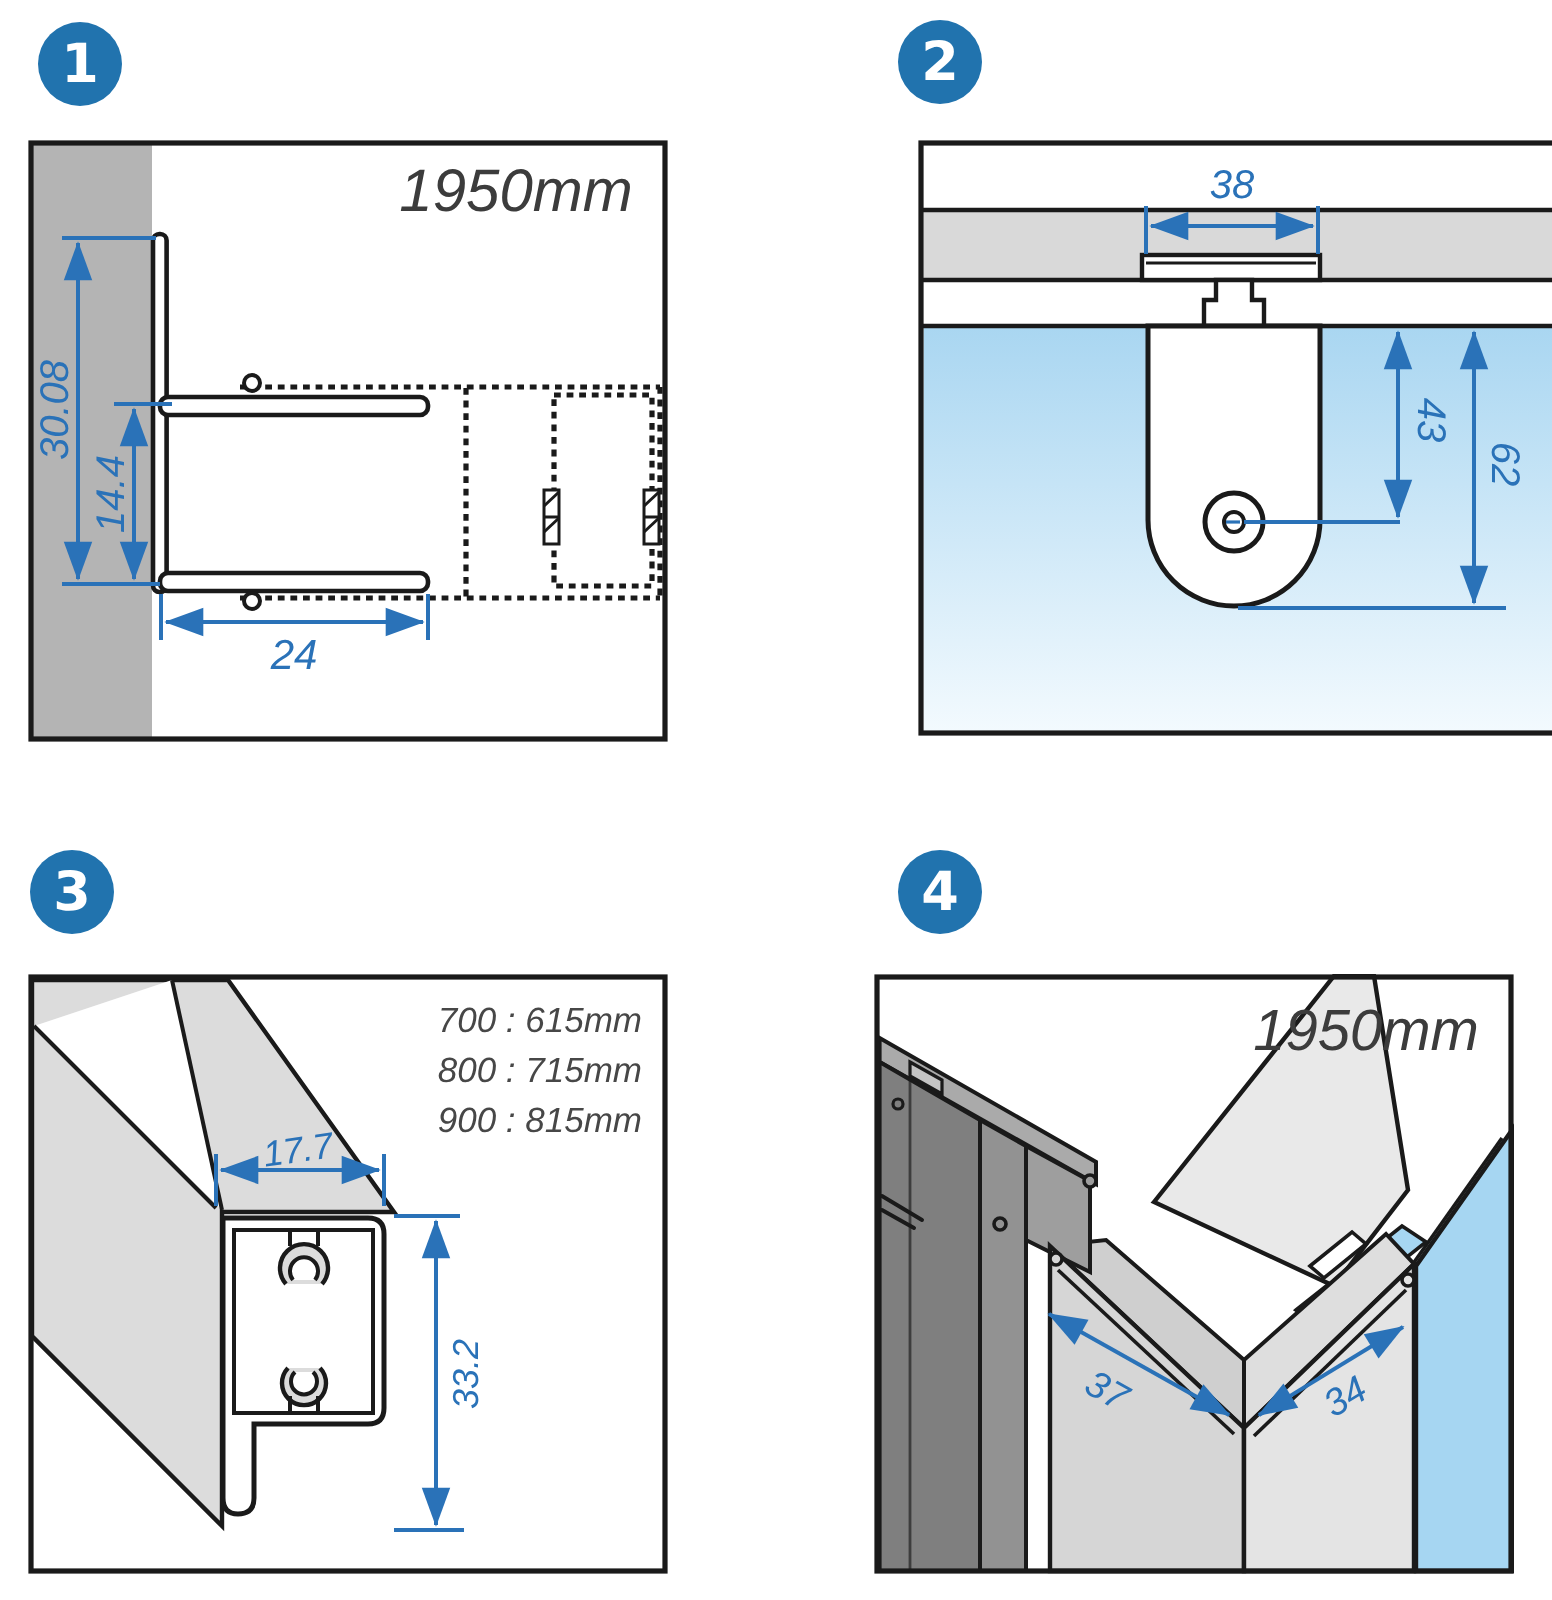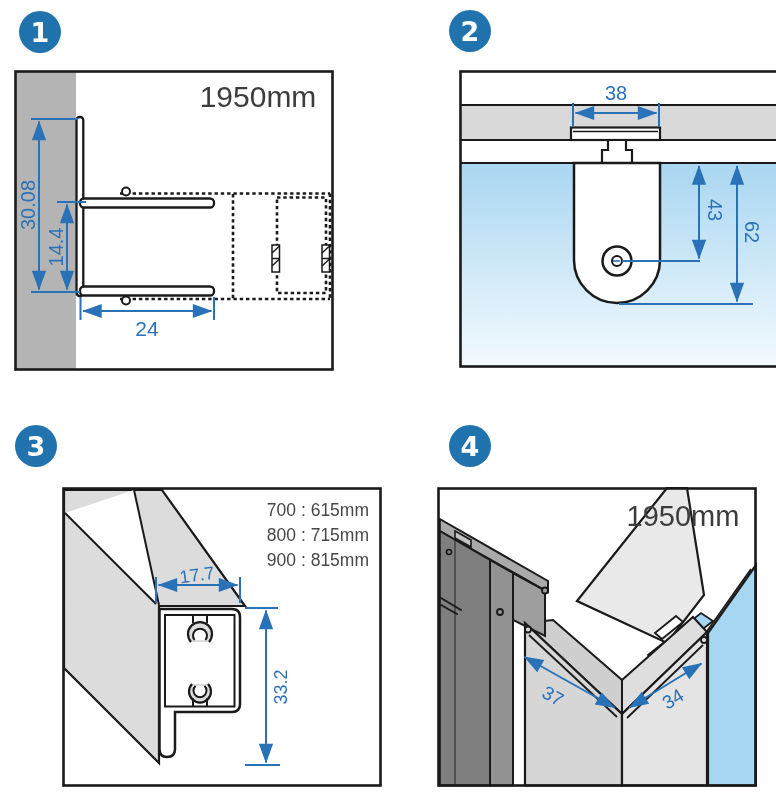--- a/index.html
+++ b/index.html
@@ -1,17 +1,17 @@
 <!DOCTYPE html>
 <html><head>
 <meta charset="utf-8">
 <style>
   html,body{margin:0;padding:0;background:#ffffff;}
   body{width:776px;height:800px;position:relative;font-family:"Liberation Sans",sans-serif;overflow:hidden;}
-  .panel{position:absolute;}
+  .panel{position:absolute;font-style:italic;}
   .badge{position:absolute;width:42px;height:42px;border-radius:50%;background:#2173ae;color:#ffffff;
          display:flex;align-items:center;justify-content:center;font-size:27px;font-weight:bold;
          font-family:"DejaVu Sans","Liberation Sans",sans-serif;}
   svg{display:block;}
   svg text{font-family:"Liberation Sans",sans-serif;fill:#2a72b8;}
   text.title{fill:#3c3c3c;}
   text.sizes{fill:#474747;}
 </style>
 </head>
 <body>
@@ -111,21 +111,21 @@
     <line x1="677" y1="166" x2="677" y2="258.5" marker-start="url(#ar2)" marker-end="url(#ar2)"></line>
     <line x1="715" y1="166" x2="715" y2="301.5" marker-start="url(#ar2)" marker-end="url(#ar2)"></line>
   </g>
   <rect x="438.5" y="71.5" width="317" height="295" fill="none" stroke="#1a1a1a" stroke-width="2.6"></rect>
   <text x="594" y="93" font-size="20" text-anchor="middle" dominant-baseline="central">38</text>
   <text x="693" y="210" font-size="20" text-anchor="middle" dominant-baseline="central" transform="rotate(90 693 210)">43</text>
   <text x="730" y="232" font-size="20" text-anchor="middle" dominant-baseline="central" transform="rotate(90 730 232)">62</text>
 </svg>
 </div>
 
-<div class="panel" style="left:14px;top:487px;margin-left:48px;">
+<div class="panel" style="left:14px;top:487px;">
 <svg width="320" height="300" viewBox="14 487 320 300">
   <defs>
     <marker id="ar3" viewBox="0 0 12 9" refX="11" refY="4.5" markerWidth="11" markerHeight="8" orient="auto-start-reverse">
       <path d="M0.5,0.5 L11.5,4.5 L0.5,8.5 Z" fill="#2a72b8"></path>
     </marker>
   </defs>
 
   <g>
     <path d="M197,606 L114,490 L16,490 L16,668 L111,763 L111,606 Z" fill="#dcdcdc" stroke="#1a1a1a" stroke-width="2.2"></path>
     <path d="M110,604 L86,490 L17,513 Z" fill="#ffffff" stroke="none"></path>

